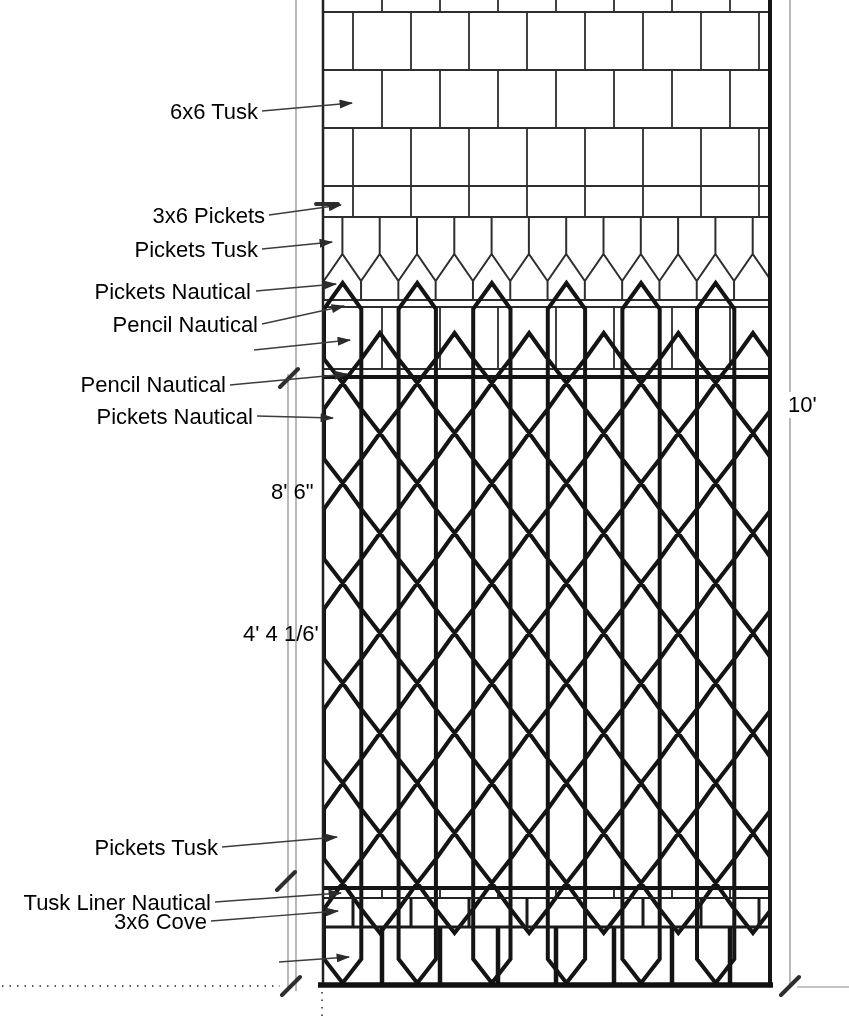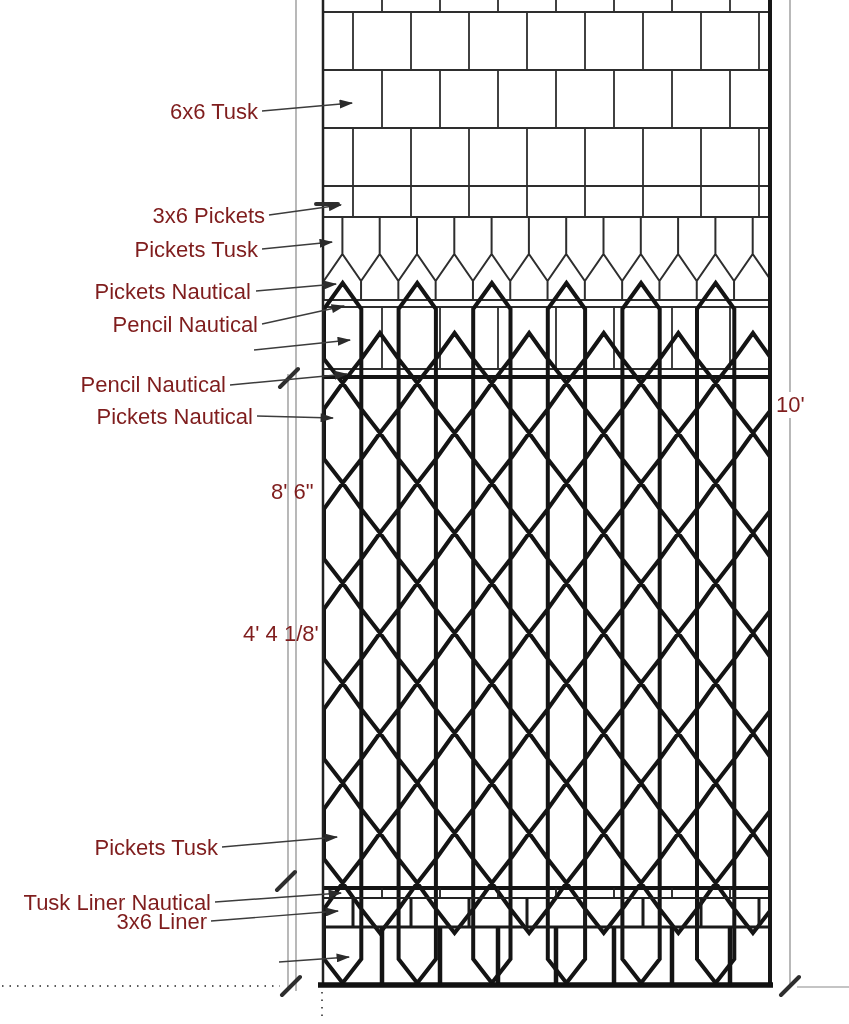--- a/index.html
+++ b/index.html
@@ -1,20 +1,20 @@
 <!DOCTYPE html>
 <html><head>
 <meta charset="utf-8">
 <style>
   html,body{margin:0;padding:0;background:#fff;}
   #stage{position:relative;width:849px;height:1024px;overflow:hidden;background:#fff;
          font-family:"Liberation Sans","DejaVu Sans",sans-serif;}
   #drawing{position:absolute;left:0;top:0;}
-  .lbl{position:absolute;font-size:22px;line-height:26px;color:#7f1d1d;white-space:nowrap;}
-  .lbl.dim-badge{background:#fff;padding:0 4px;}
+  .lbl{position:absolute;font-size:22px;line-height:26px;color:#000000;white-space:nowrap;}
+  .lbl.dim-badge{background:#fff;padding:0 16px;}
 </style>
 </head>
 <body>
 
 <div id="stage">
 
   <svg id="drawing" width="849" height="1024" viewBox="0 0 849 1024">
     <defs>
       <clipPath id="wallClip">
           <rect x="322" y="0" width="448" height="992"></rect>
@@ -61,18 +61,18 @@
   </svg>
 
   <div class="lbl" style="right:591px;top:99px">6x6 Tusk</div>
   <div class="lbl" style="right:584px;top:203px">3x6 Pickets</div>
   <div class="lbl" style="right:591px;top:237px">Pickets Tusk</div>
   <div class="lbl" style="right:598px;top:279px">Pickets Nautical</div>
   <div class="lbl" style="right:591px;top:312px">Pencil Nautical</div>
   <div class="lbl" style="right:623px;top:372px">Pencil Nautical</div>
   <div class="lbl" style="right:596px;top:404px">Pickets Nautical</div>
   <div class="lbl" style="left:271px;top:479px">8' 6"</div>
-  <div class="lbl" style="left:243px;top:621px">4' 4 1/8'</div>
+  <div class="lbl" style="left:243px;top:621px">4' 4 1/6'</div>
   <div class="lbl dim-badge" style="left:772px;top:392px">10'</div>
   <div class="lbl" style="right:631px;top:835px">Pickets Tusk</div>
   <div class="lbl" style="right:638px;top:890px">Tusk Liner Nautical</div>
-  <div class="lbl" style="right:642px;top:909px">3x6 Liner</div>
+  <div class="lbl" style="right:642px;top:909px">3x6 Cove</div>
 </div>
 
 </body></html>

